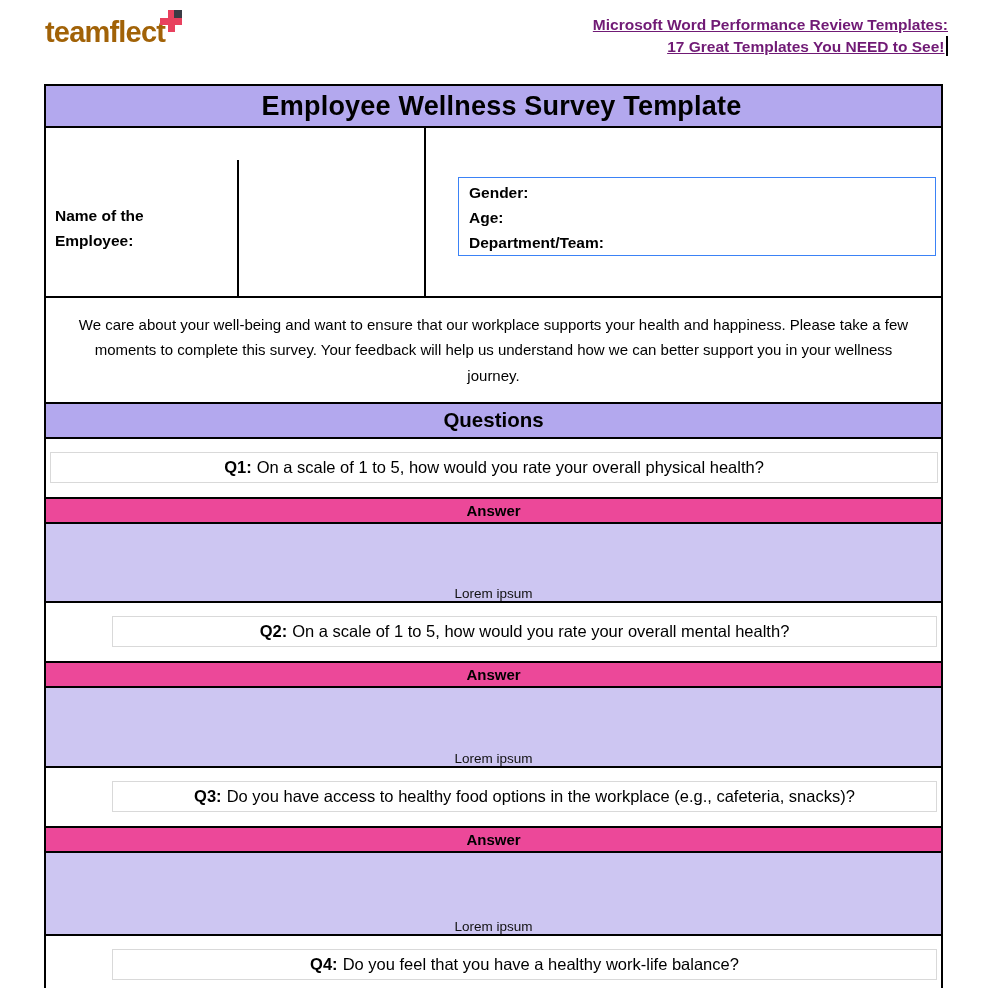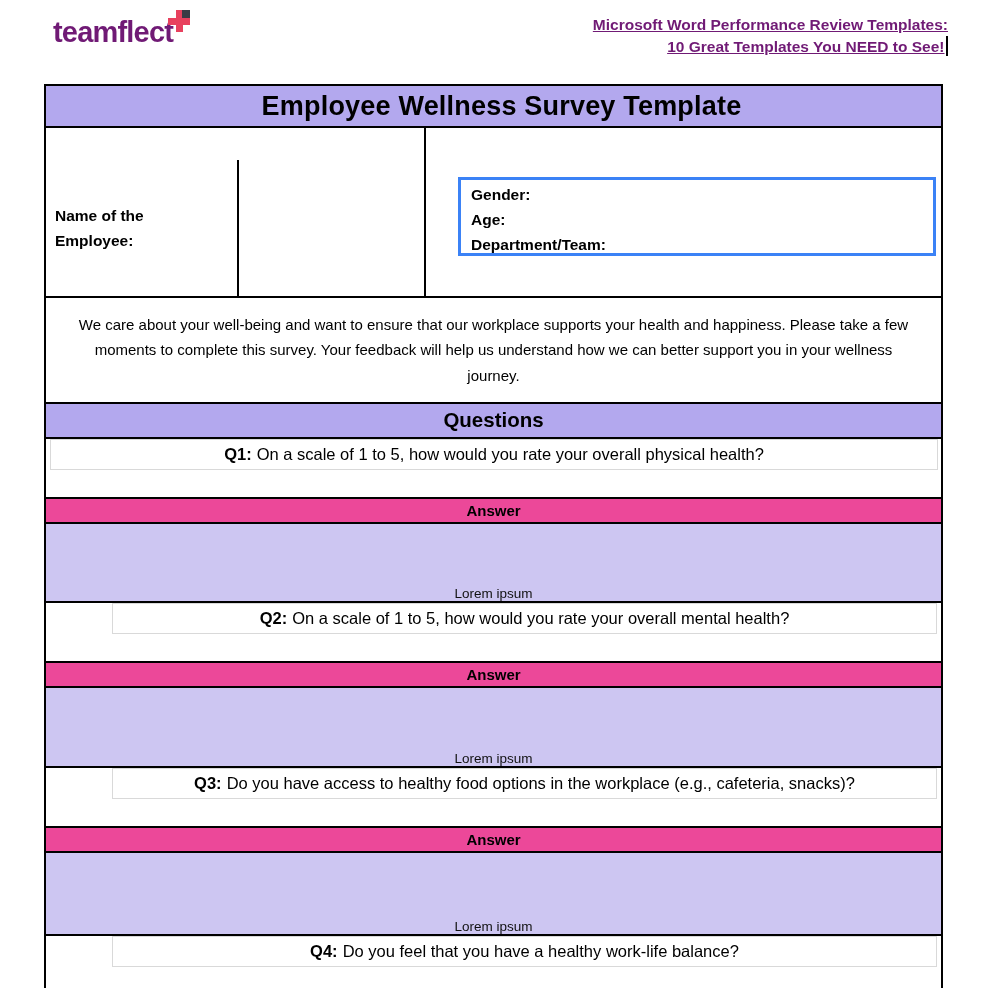--- a/index.html
+++ b/index.html
@@ -2,22 +2,22 @@
 <html><head>
 <meta charset="utf-8">
 <style>
   * { margin:0; padding:0; box-sizing:border-box; }
   html,body { width:991px; height:988px; overflow:hidden; background:#ffffff;
               font-family:"Liberation Sans", sans-serif; color:#000; }
 
   
   .top { height:84px; padding:14px 43px 0 45px;
          display:flex; justify-content:space-between; align-items:flex-start; }
-  .logo { position:relative; font-size:29px; font-weight:bold; color:#701a75;
-          letter-spacing:-0.8px; line-height:36px;margin-left:8px; }
+  .logo { position:relative; font-size:29px; font-weight:bold; color:#a16207;
+          letter-spacing:-0.8px; line-height:36px; }
   .logo-plus { display:inline-block; position:relative; width:22px; height:22px;
                top:-10px; left:-5px; }
   .logo-plus .ph { position:absolute; left:0; top:8px; width:22px; height:7px; background:#e8415e; }
   .logo-plus .pv { position:absolute; left:8px; top:0; width:7px; height:22px; background:#e8415e; }
   .logo-plus .pd { position:absolute; right:0; top:0; width:8px; height:8px; background:#3b3b45; }
   .top-link { text-align:right; font-size:15.5px; font-weight:bold; color:#701a75;
               line-height:21.5px; text-decoration:underline; cursor:pointer; }
   .caret { display:inline-block; width:2.5px; height:20px; background:#000;
            margin-left:1px; vertical-align:-4px; }
 
@@ -29,32 +29,32 @@
                border-top:2.5px solid #000; border-bottom:2.5px solid #000;
                display:flex; align-items:center; justify-content:center;
                font-size:27px; font-weight:600; letter-spacing:0.2px;padding-left:16px; }
 
   .info-row { height:169.5px; border-bottom:2.5px solid #000; display:flex; }
   .cell-name { width:193px; border-right:2.5px solid #000;
                display:flex; align-items:center; padding:0 14px 0 9px;
                font-weight:bold; font-size:15.5px; line-height:25px;margin-top:32px; }
   .cell-empty { width:187px; border-right:2.5px solid #000; }
   .cell-info { flex:1; }
-  .info-box { margin:49px 5px 0 32px; height:79px; border:3px solid #3b82f6;
+  .info-box { margin:49px 5px 0 32px; height:79px; border:1px solid #3b82f6;
               padding:2px 0 15px 10px; font-weight:bold; font-size:15.5px; line-height:25px; }
 
   .intro-row { height:104px; padding:14px 26px 0; text-align:center;
                font-size:15px; line-height:25.5px; }
 
   .questions-bar { height:37px; background:#b3a8ee;
                    border-top:2.5px solid #000; border-bottom:2.5px solid #000;
                    display:flex; align-items:center; justify-content:center;
                    font-size:20.5px; font-weight:bold; }
 
-  .q-row { height:58px; display:flex; align-items:flex-start; background:#fff;border-radius:24px; }
+  .q-row { height:58px; display:flex; align-items:center; background:#fff;border-radius:24px; }
   .q-box { flex:1; height:31px; background:#fff; border:1px solid #d9d9d9;
            display:flex; align-items:center; justify-content:center;
            font-size:16.5px; white-space:nowrap; }
   .q-box .q-num { font-weight:bold; margin-right:5px; }
   .q-full  { margin:0 3px 0 4px; }
   .q-inset { margin:0 4px 0 66px; }
 
   .answer-bar { height:27px; background:#ec4899;
                 border-top:2.5px solid #000; border-bottom:2.5px solid #000;
                 display:flex; align-items:center; justify-content:center;
@@ -69,21 +69,21 @@
 </style>
 </head>
 <body>
 
 <div class="top">
   <div class="logo">
     <span>teamflect</span><span class="logo-plus"><span class="ph"></span><span class="pv"></span><span class="pd"></span></span>
   </div>
   <div class="top-link">
     <span>Microsoft Word Performance Review Templates:</span><br>
-    <span>10 Great Templates You NEED to See!</span><span class="caret"></span>
+    <span>17 Great Templates You NEED to See!</span><span class="caret"></span>
   </div>
 </div>
 
 <div class="doc">
 
   <div class="title-bar">
     <span>Employee Wellness Survey Template</span>
   </div>
 
   <div class="info-row">

